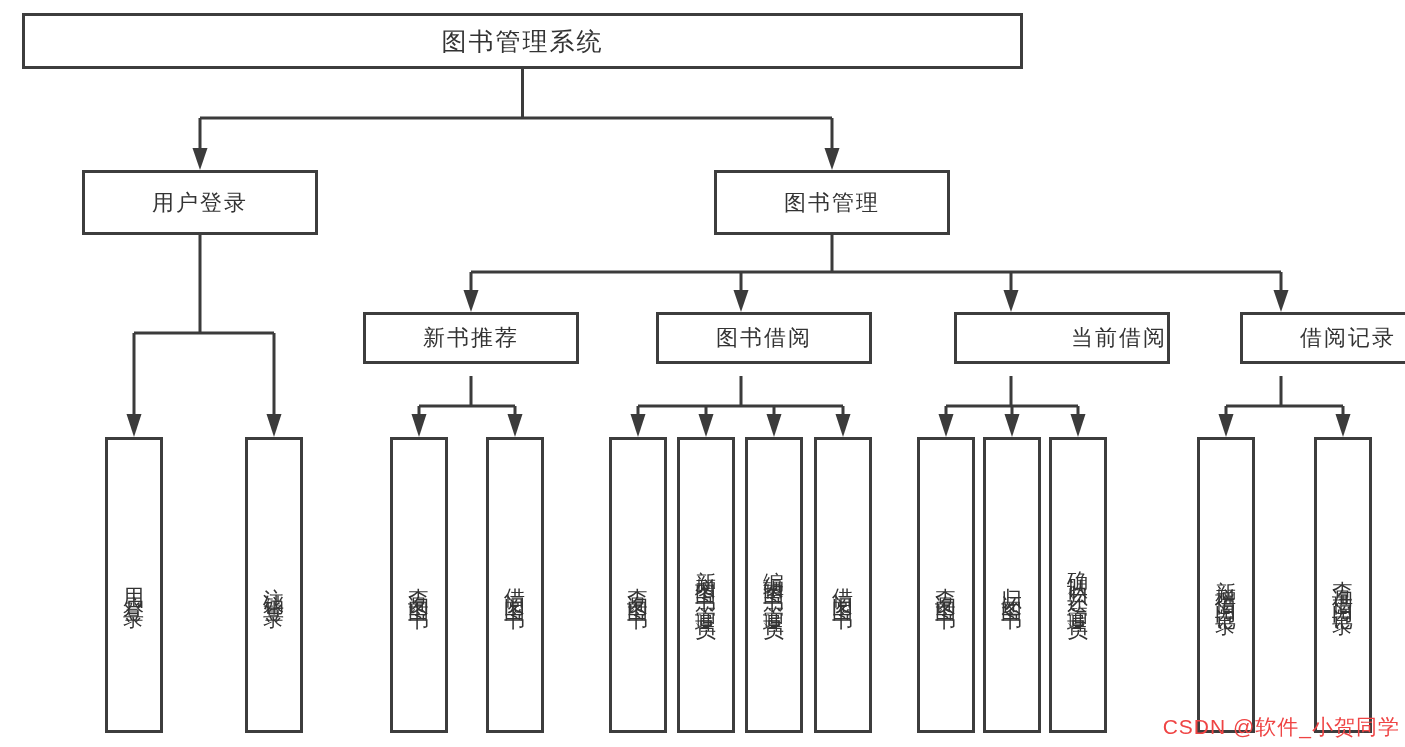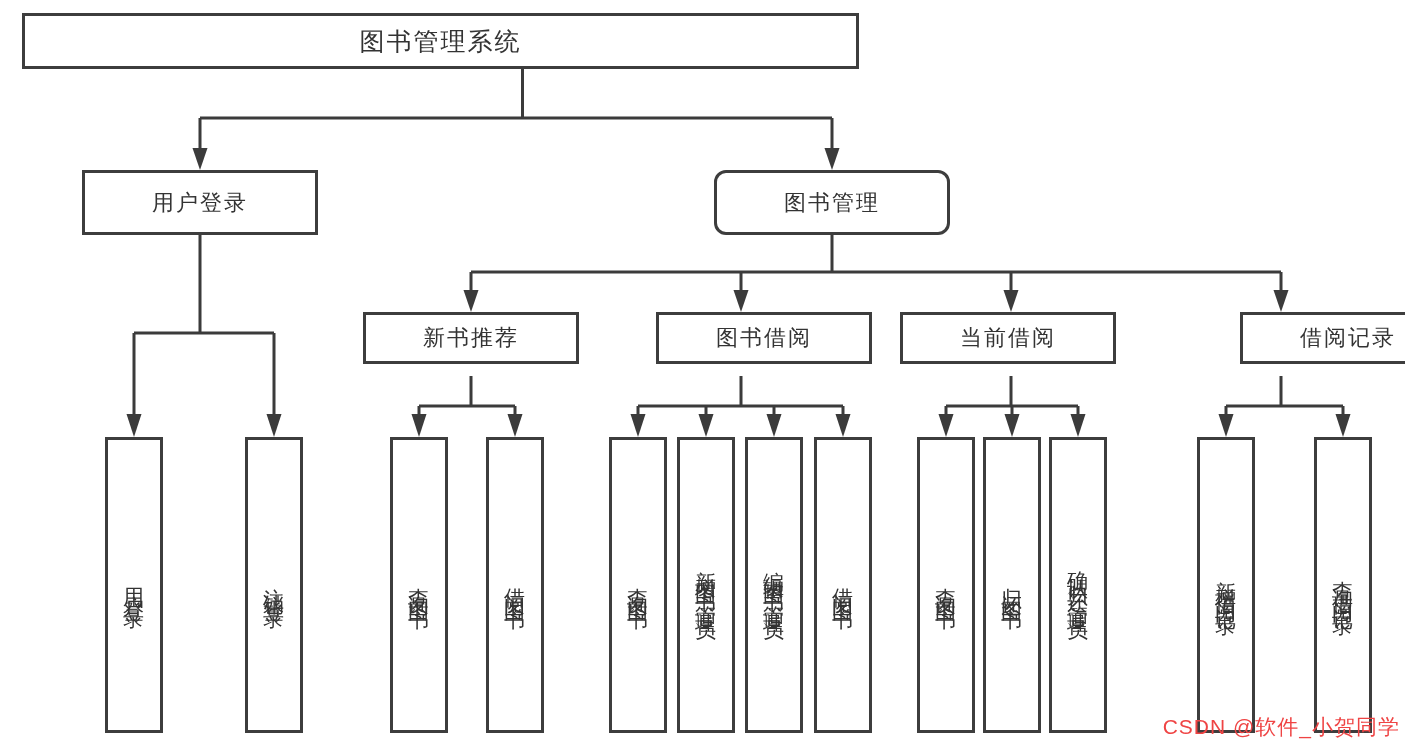--- a/index.html
+++ b/index.html
@@ -24,21 +24,21 @@
     background: #ffffff;
     display: flex;
     align-items: center;
     justify-content: center;
     color: #333333;
     font-size: 22px;
     letter-spacing: 2px;
     white-space: nowrap;
   }
   .box.root {
-    left: 22px; top: 13px; width: 837px; height: 56px;
+    left: 22px; top: 13px; width: 1001px; height: 56px;
     font-size: 25px;
   }
   .box.lvl2 { top: 170px; width: 236px; height: 65px; }
   .box.lvl3 { top: 312px; width: 216px; height: 52px; }
   .box.leaf {
     top: 437px; width: 58px; height: 296px;
   }
   .vtext {
     writing-mode: vertical-rl;
     text-orientation: mixed;
@@ -104,31 +104,31 @@
     </g>
   </svg>
 
   <div class="box root">
     <span>图书管理系统</span>
   </div>
 
   <div class="box lvl2" style="left:82px;">
     <span>用户登录</span>
   </div>
-  <div class="box lvl2" style="left:714px;border-radius:12px;">
+  <div class="box lvl2" style="left:714px;">
     <span>图书管理</span>
   </div>
 
   <div class="box lvl3" style="left:363px;">
     <span>新书推荐</span>
   </div>
   <div class="box lvl3" style="left:656px;">
     <span>图书借阅</span>
   </div>
-  <div class="box lvl3" style="left:900px;">
+  <div class="box lvl3" style="left:954px;justify-content:flex-end;">
     <span>当前借阅</span>
   </div>
   <div class="box lvl3" style="left:1240px;">
     <span>借阅记录</span>
   </div>
 
   <div class="box leaf" style="left:105px;">
     <span class="vtext">用户登录</span>
   </div>
   <div class="box leaf" style="left:245px;">

